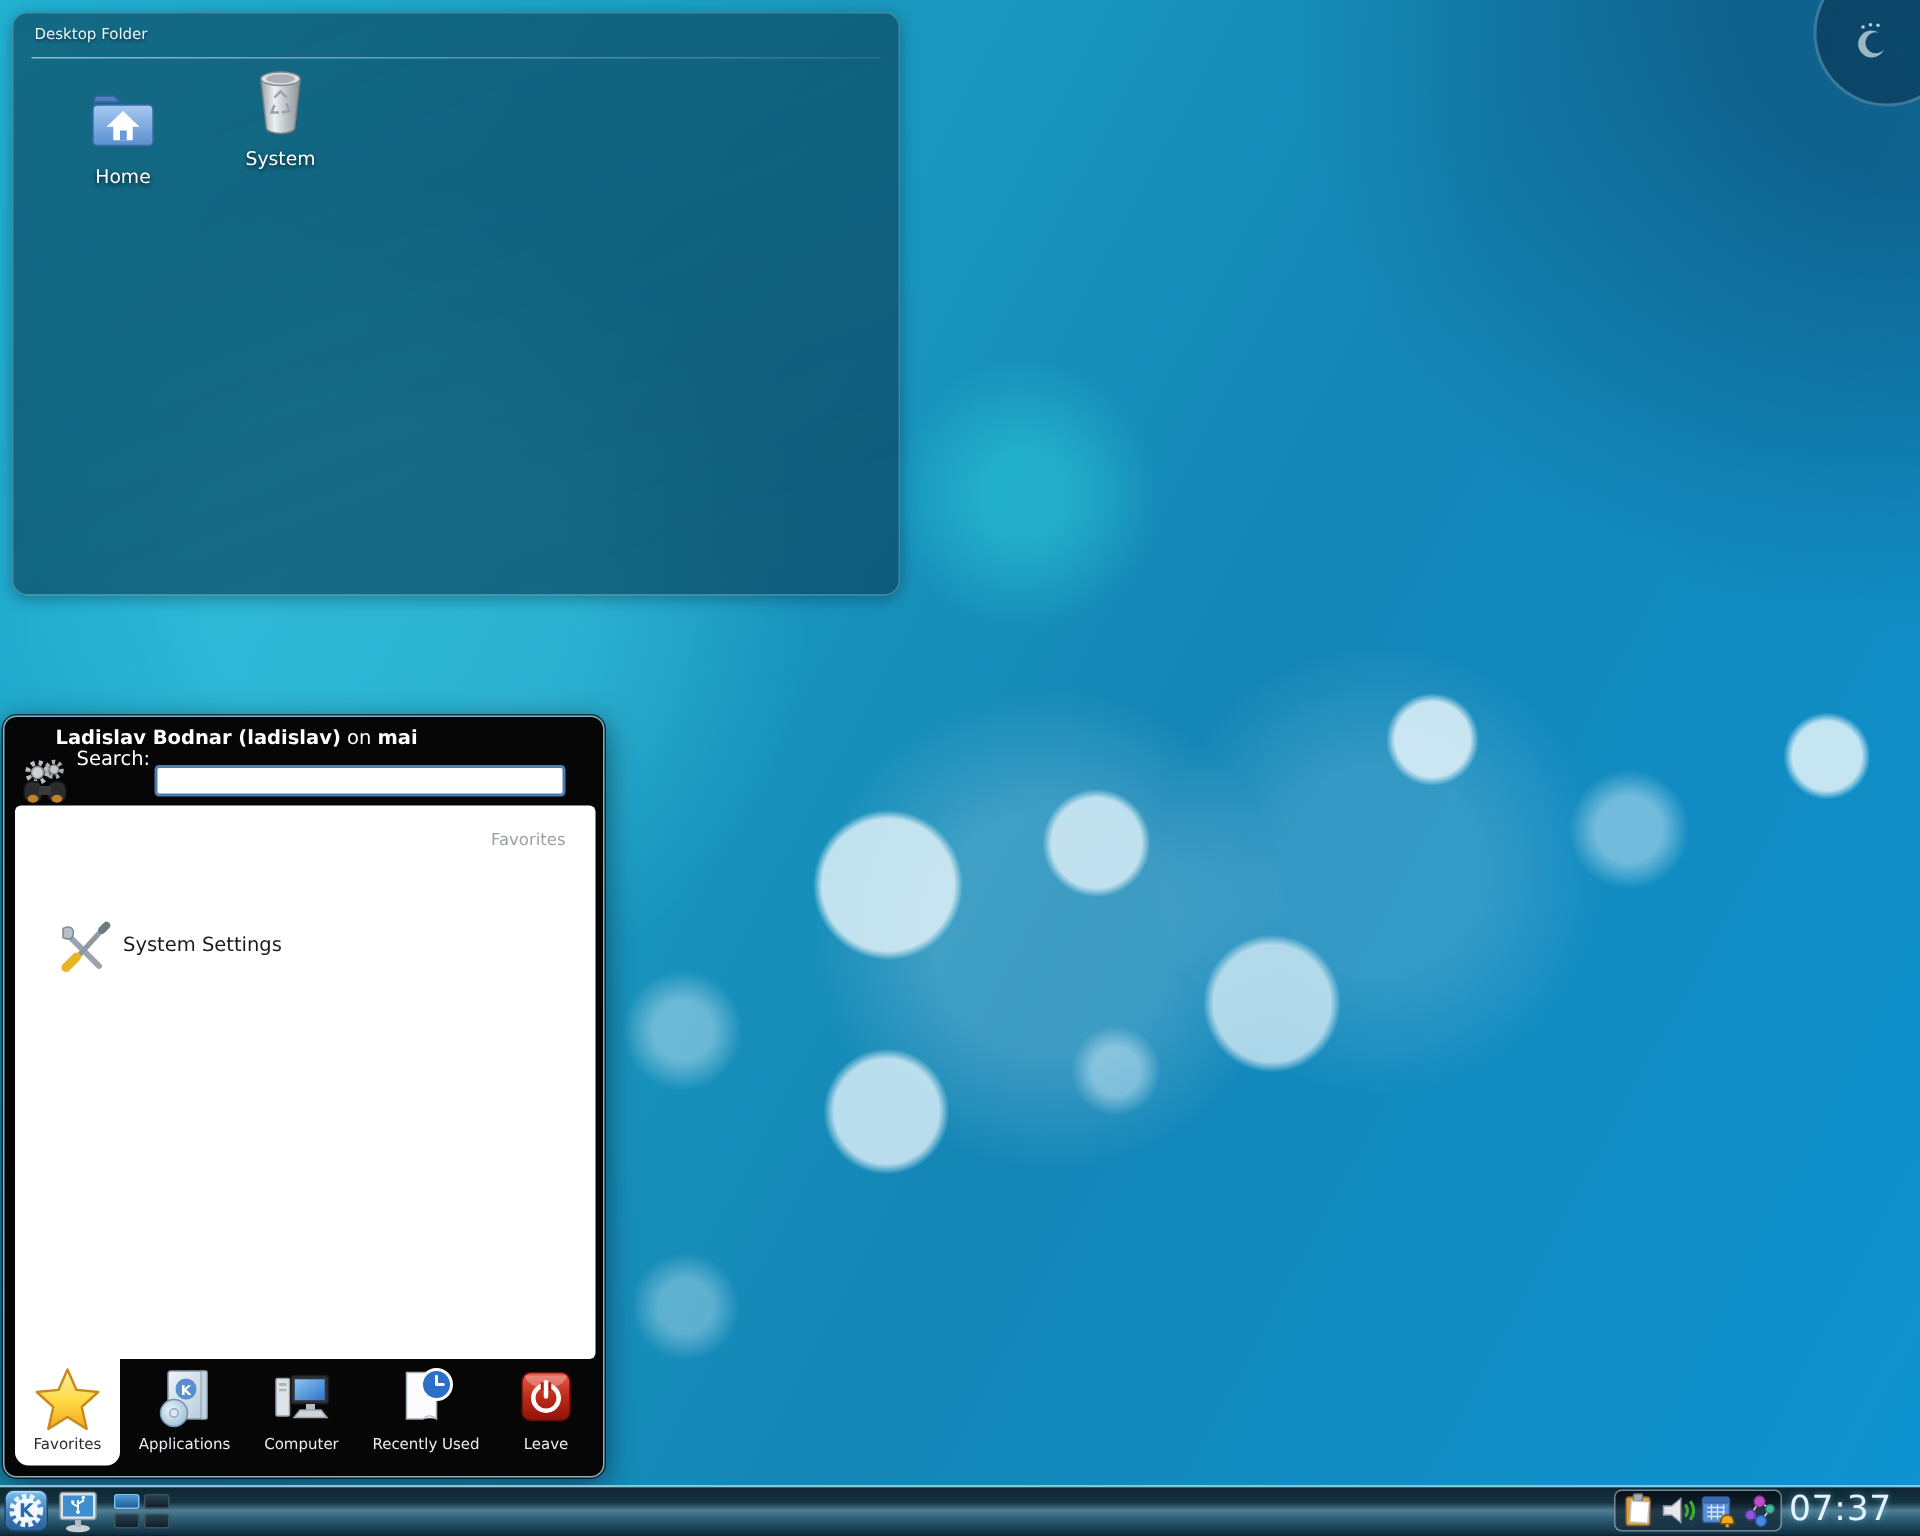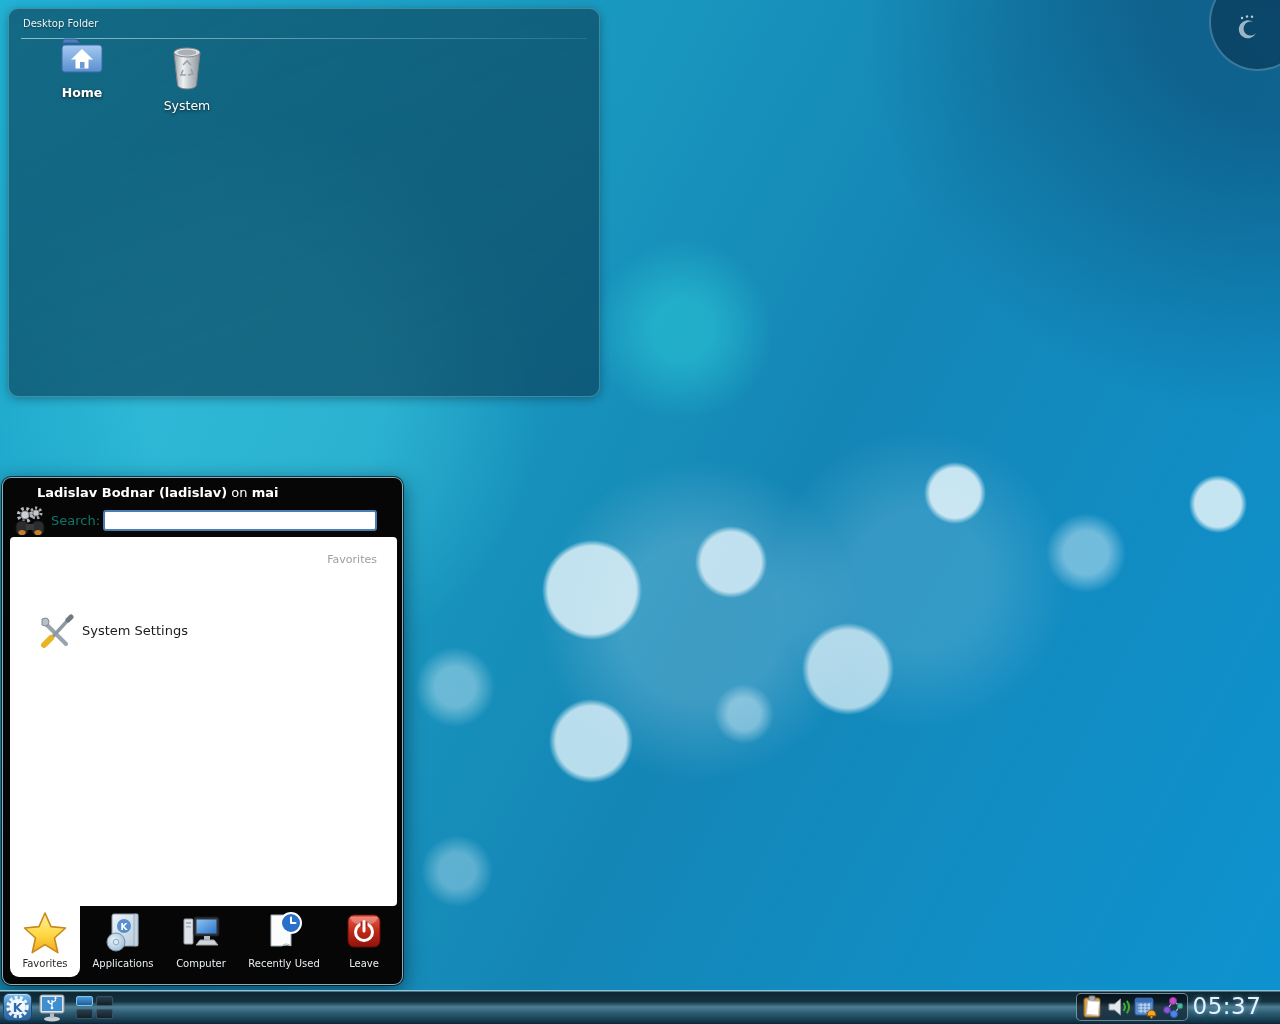--- a/index.html
+++ b/index.html
@@ -45,21 +45,21 @@
 
   
   .kickoff {
     position:absolute; left:2px; top:477px; width:401px; height:508px;
     background:#060606; border:1px solid rgba(165,205,225,.85); border-radius:9px;
     box-shadow:0 0 0 1px rgba(0,0,0,.65), 0 5px 20px rgba(0,10,20,.55);
   }
   .ko-user { position:absolute; left:34px; top:7px; font-size:13px; color:#fff; white-space:nowrap; }
   .ko-user b { font-weight:bold; }
   .ko-search-icon { position:absolute; left:8px; top:26px; }
-  .ko-search-label { position:absolute; left:48px; top:35px; font-size:13px; color:#0f766e; }
+  .ko-search-label { position:absolute; left:48px; top:21px; font-size:13px; color:#ffffff; }
   .ko-search-input {
     position:absolute; left:100px; top:32px; width:274px; height:21px;
     background:#fff; border:2px solid #4a7db3; border-radius:3px; outline:none;
     font:12px "DejaVu Sans", sans-serif; padding:0 4px; color:#111;
   }
   .ko-panel { position:absolute; left:7px; top:59px; width:387px; height:369px; background:#fff; border-radius:4px 4px 4px 0; }
   .ko-section { position:absolute; top:16px; right:20px; font-size:11px; color:#9aa0a5; }
   .ko-item { position:absolute; left:0; width:100%; height:40px; cursor:pointer; }
   .ko-item .kicon { position:absolute; left:28px; top:3px; }
   .ko-item .klabel { position:absolute; left:72px; top:12px; font-size:13px; color:#1b1b1b; }
@@ -104,21 +104,21 @@
 </style>
 </head>
 <body>
 
 <div class="desktop">
 
   <div class="folderview">
     <div class="fv-title">Desktop Folder</div>
     <div class="fv-sep"></div>
 
-    <div class="dicon" style="left:33px; top:23px;font-weight:bold;">
+    <div class="dicon" style="left:33px; top:48px;">
       <svg width="48" height="48" viewBox="0 0 48 48">
         <defs>
             <linearGradient id="gfold" x1="0" y1="0" x2="0" y2="1">
           <stop offset="0" stop-color="#a6c9f0"></stop>
               <stop offset="1" stop-color="#5a8fd0"></stop>
             </linearGradient>
           </defs>
         <path d="M5 13 L5 9 q0-2 2-2 h11 l4 4 h-17 z" fill="#4d7fc0" stroke="#35629c"></path>
         <rect x="4" y="13" width="40" height="27" rx="3" fill="url(#gfold)" stroke="#3a6aa8"></rect>
         <polygon points="24,17 35,27.5 13,27.5" fill="#ffffff"></polygon>
@@ -321,21 +321,21 @@
       </svg>
       <svg width="24" height="24" viewBox="0 0 24 24">
         <path d="M7 15 L13 6 M13 6 L20 11 M7 15 L14 19 M20 11 L14 19" stroke="#c2cad2" stroke-width="1.2"></path>
         <circle cx="13" cy="6" r="3.6" fill="#c050c8" stroke="#8a2f94"></circle>
         <circle cx="7" cy="15" r="3.4" fill="#8858d8" stroke="#5a34a0"></circle>
         <circle cx="20" cy="11" r="2.8" fill="#48b8a0" stroke="#2a8070"></circle>
         <circle cx="14" cy="19" r="3.6" fill="#4888e0" stroke="#2a5aa8"></circle>
       </svg>
     </div>
 
-    <div class="p-clock">05:37</div>
+    <div class="p-clock">07:37</div>
 
   </div>
 
   <div class="toolbox">
     <svg width="30" height="30" viewBox="0 0 30 30">
       <path d="M20 7 a9 9 0 1 0 3 11 a7 7 0 1 1-3-11 z" fill="#9db6c6"></path>
       <circle cx="9" cy="3" r="1.2" fill="#b9ccd8"></circle>
       <circle cx="14" cy="1.5" r="1.2" fill="#b9ccd8"></circle>
       <circle cx="19" cy="1.8" r="1.2" fill="#b9ccd8"></circle>
     </svg>

